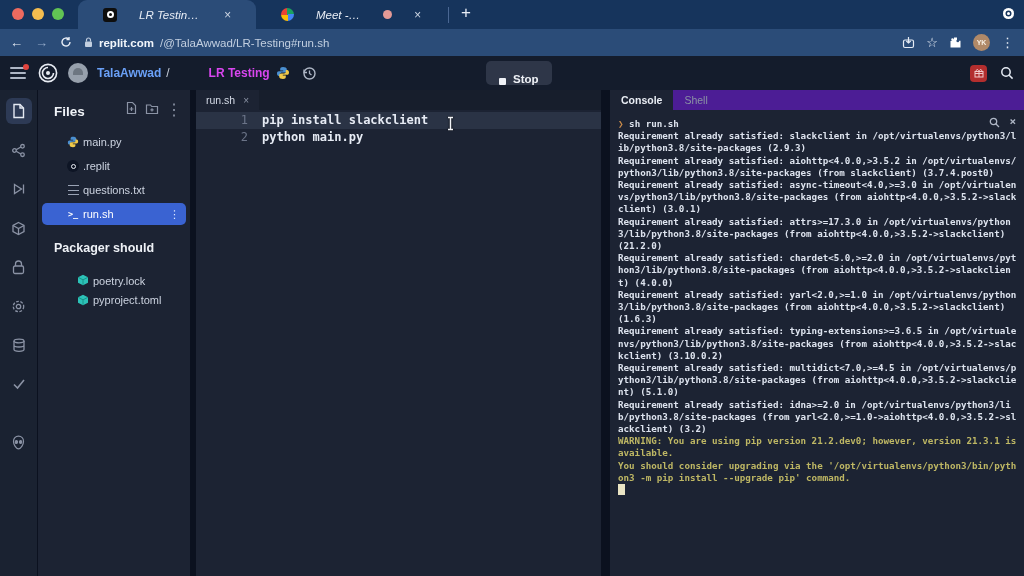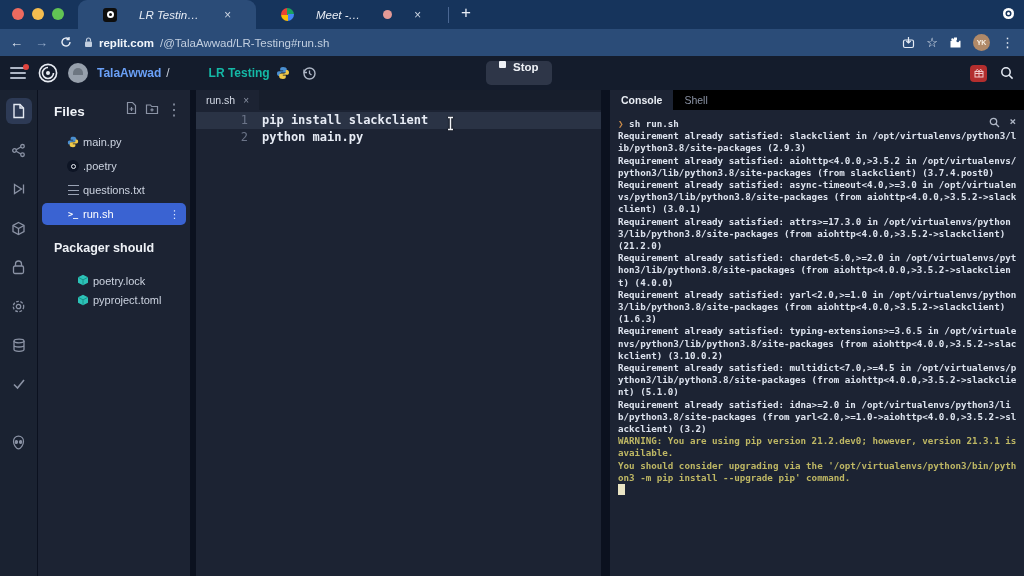--- a/index.html
+++ b/index.html
@@ -38,24 +38,24 @@
   .hamburger { position:relative; width:16px; height:12px; margin-right:12px; }
   .hamburger span { display:block; height:2px; background:#aeb6c5; margin:3px 0 0; border-radius:1px; }
   .hamburger span:first-child{ margin-top:0; }
   .notif-dot { position:absolute; right:-3px; top:-3px; width:6px; height:6px; border-radius:50%; background:#e0443e; }
   .replit-logo { width:20px; height:20px; margin-right:10px; }
   .havatar { width:20px; height:20px; border-radius:50%; background:#97a0ac; margin-right:9px; position:relative; overflow:hidden; }
   .havatar::after{ content:""; position:absolute; left:5px; top:5px; width:10px; height:7px; border-radius:5px 5px 0 0; background:#6d7681; }
   .crumb { display:flex; align-items:center; gap:5px; font-size:12px; font-weight:bold; }
   .crumb .user { color:#6aa0f7;text-align:center; }
   .crumb .sep { color:#c9d0dc; font-weight:normal; }
-  .crumb .proj { color:#14b8a6;padding-left:34px; }
+  .crumb .proj { color:#d946ef;padding-left:34px; }
   .py-mini { width:14px; height:14px; margin-left:6px; }
   .hist-icon { margin-left:12px; }
-  .stop-btn { position:absolute; left:486px; top:5px; height:24px; padding:0 13px; background:var(--stop-bg,#2e3648); border-radius:5px; display:flex; align-items:flex-start; gap:7px; color:#eef1f6; font-size:11.5px; font-weight:bold; }
+  .stop-btn { position:absolute; left:486px; top:5px; height:24px; padding:0 13px; background:var(--stop-bg,#2e3648); border-radius:5px; display:flex; align-items:flex-end; gap:7px; color:#eef1f6; font-size:11.5px; font-weight:bold; }
   .stop-sq { width:7px; height:7px; background:#eef1f6; border-radius:1px; }
   .hdr-right { position:absolute; right:10px; top:0; height:34px; display:flex; align-items:center; gap:13px; }
   .gift-badge { width:17px; height:17px; border-radius:4px; background:#b32e2e; display:flex; align-items:center; justify-content:center; }
 
   
   .main { display:flex; height:513px; background:var(--app-bg,#0b111f); }
   .rail { width:38px; background:#1a2231; padding-top:8px; display:flex; flex-direction:column; align-items:center; gap:13px; border-right:1px solid #0b111f; }
   .rail-item { width:26px; height:26px; display:flex; align-items:center; justify-content:center; border-radius:6px; }
   .rail-item.active { background:#2d3a55; }
   .rail-item svg { stroke:#8b93a5; }
@@ -85,21 +85,21 @@
   .etab .x { color:#8b93a5; font-size:10px; }
   .ebody { flex:1; background:var(--panel,#1c2333); position:relative; font-family:"DejaVu Sans Mono", monospace; font-size:12px; font-weight:600; padding-top:2px; }
   .eline { display:flex; height:17px; line-height:17px; position:relative; }
   .eline.active-line { background:#2a3345; }
   .lnum { width:52px; text-align:right; color:#6b7488; font-weight:normal; flex:none; }
   .lcode { padding-left:14px; color:#e6ebf4; white-space:pre; }
   .ibeam { position:absolute; left:250px; top:6px; }
 
   
   .console { width:414px; margin-left:9px; display:flex; flex-direction:column; }
-  .ctabbar { height:20px; background:#000000; display:flex; }
+  .ctabbar { height:20px; background:#4c1d95; display:flex; }
   .ctab { padding:0 11px; display:flex; align-items:center; font-size:10.5px; color:#8b93a5; }
   .ctab.active { background:var(--panel,#1c2333); color:#e9edf4; font-weight:bold; }
   .cbody { flex:1; background:var(--panel,#1c2333); position:relative; padding:8px 4px 0 8px; font-family:"DejaVu Sans Mono", monospace; font-size:9.2px; line-height:12.2px; font-weight:600; color:#dde3ee; }
   .ctools { position:absolute; top:6px; right:8px; display:flex; gap:9px; align-items:center; color:#aeb6c5; }
   .prompt-line { white-space:pre; }
   .prompt-chev { color:#c88a4a; }
   .cout { width:72ch; white-space:pre-wrap; word-break:break-all; }
   .cout .warn { color:var(--warn,#beb764); }
   .cursor-block { display:inline-block; width:7px; height:11px; background:#e9e4c4; vertical-align:-2px; }
 </style>
@@ -292,21 +292,21 @@
             </svg>
           </span>
         <span class="fname">main.py</span>
       </div>
       <div class="file-row">
         <span class="ficon">
             <span class="replit-ficon">
               <i></i>
             </span>
           </span>
-        <span class="fname">.poetry</span>
+        <span class="fname">.replit</span>
       </div>
       <div class="file-row">
         <span class="ficon txt-ficon" style="flex-direction:column;">
             <span></span>
             <span></span>
             <span></span>
           </span>
         <span class="fname">questions.txt</span>
       </div>
       <div class="file-row selected">

